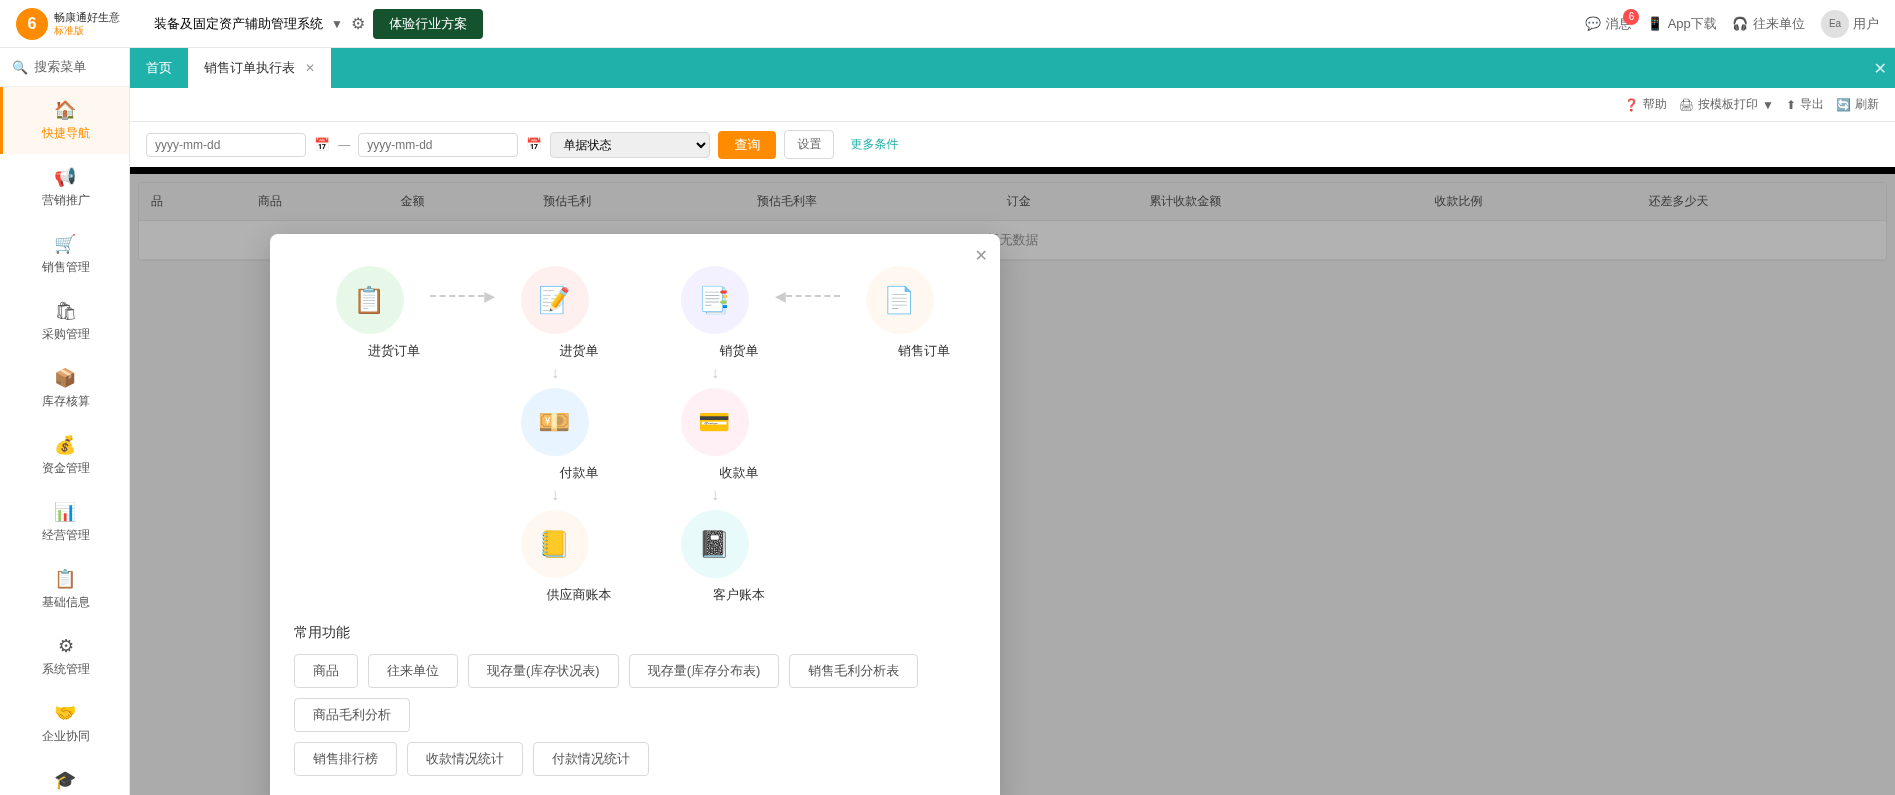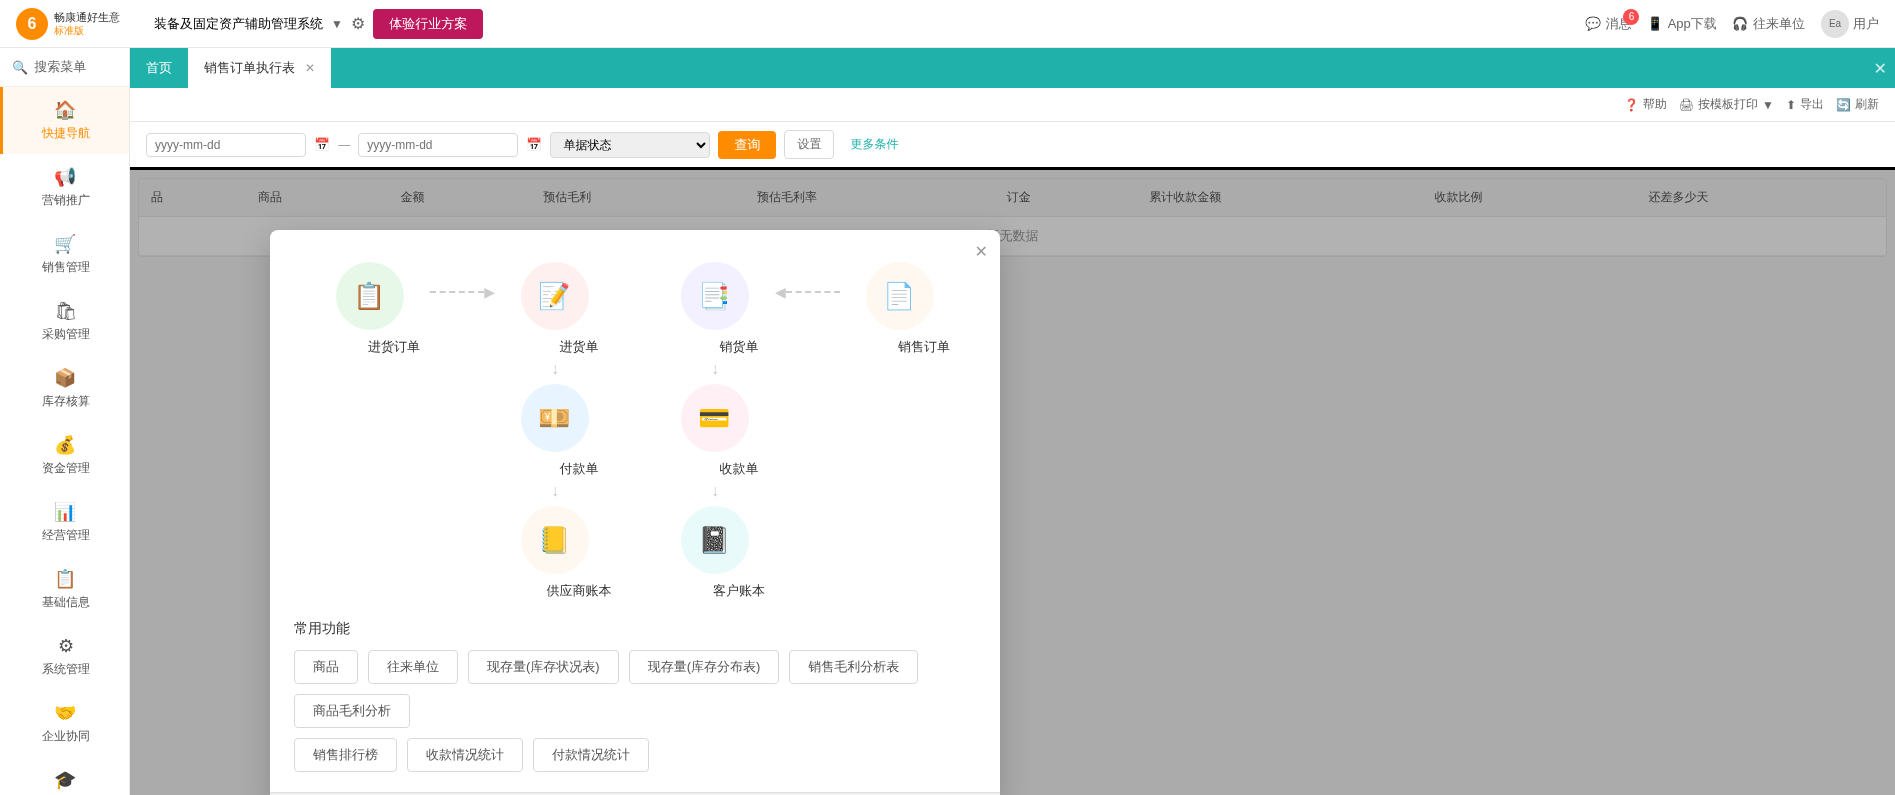--- a/index.html
+++ b/index.html
@@ -15,21 +15,21 @@
     .page-content { flex: 1; background: #f5f5f5; overflow: auto; position: relative; }
 
     
     .logo-area { display: flex; align-items: center; width: 130px; flex-shrink: 0; }
     .logo-icon { width: 32px; height: 32px; background: #ff8c00; border-radius: 50%; display: flex; align-items: center; justify-content: center; color: white; font-size: 16px; font-weight: bold; margin-right: 6px; flex-shrink: 0; }
     .logo-text { font-size: 11px; color: #333; line-height: 1.3; }
     .logo-sub { font-size: 10px; color: #ff8c00; }
     .system-title { display: flex; align-items: center; gap: 8px; flex: 1; padding-left: 8px; }
     .dropdown-btn { background: none; border: none; cursor: pointer; color: #666; font-size: 12px; }
     .settings-btn { background: none; border: none; cursor: pointer; color: #666; font-size: 16px; }
-    .experience-btn { background: #be185d; color: white; border: none; border-radius: 4px; padding: 6px 16px; font-size: 13px; cursor: pointer; }
+    .experience-btn { background: #14532d; color: white; border: none; border-radius: 4px; padding: 6px 16px; font-size: 13px; cursor: pointer; }
     .top-right { display: flex; align-items: center; gap: 16px; margin-left: auto; }
     .top-right-item { display: flex; align-items: center; gap: 4px; color: #666; font-size: 13px; cursor: pointer; position: relative; }
     .badge { background: #ff4d4f; color: white; border-radius: 50%; width: 16px; height: 16px; font-size: 10px; display: flex; align-items: center; justify-content: center; position: absolute; top: -6px; right: -8px; }
     .user-avatar { width: 28px; height: 28px; background: #e0e0e0; border-radius: 50%; display: flex; align-items: center; justify-content: center; color: #666; font-size: 10px; }
 
     
     .search-menu { padding: 10px 12px; display: flex; align-items: center; gap: 6px; color: #666; font-size: 13px; cursor: pointer; border-bottom: 1px solid #f0f0f0; }
     .sidebar-item { padding: 12px 8px; display: flex; flex-direction: column; align-items: center; gap: 4px; cursor: pointer; color: #555; font-size: 12px; border-left: 3px solid transparent; }
     .sidebar-item.active { background: #fff8f0; border-left-color: #ff8c00; color: #ff8c00; }
     .sidebar-icon { font-size: 18px; }
@@ -213,21 +213,21 @@
             <span>⬆</span>
             <span>导出</span>
           </button>
           <button class="toolbar-btn">
             <span>🔄</span>
             <span>刷新</span>
           </button>
         </div>
       </div>
 
-      <div style="display:flex; align-items:center; padding: 8px 16px; background:#fff; border-bottom:3px solid #000000; gap:8px; flex-wrap:wrap;">
+      <div style="display:flex; align-items:center; padding: 8px 16px; background:#fff; border-bottom:7px solid #000000; gap:8px; flex-wrap:wrap;">
         <input class="search-input" type="text" placeholder="yyyy-mm-dd" style="">
         <span>📅</span>
         <span style="color:#999; font-size:12px;">—</span>
         <input class="search-input" type="text" placeholder="yyyy-mm-dd" style="">
         <span>📅</span>
         <select style="border:1px solid #d9d9d9; border-radius:4px; padding:4px 8px; font-size:12px; width:160px;">
           <option>单据状态</option>
         </select>
         <button class="query-btn">查询</button>
         <button class="set-btn">设置</button>

